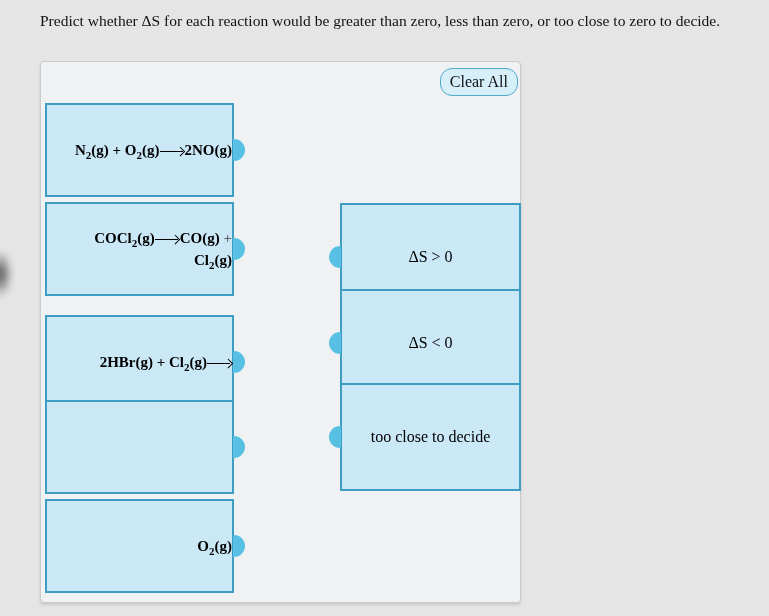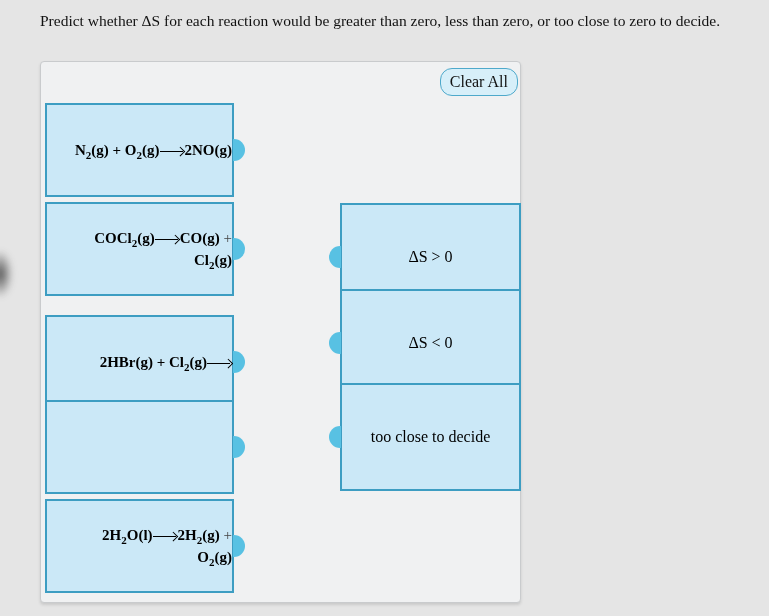--- a/index.html
+++ b/index.html
@@ -157,21 +157,20 @@
     <div class="card" style="top:225px;margin-top:28px;">
       <div>2HBr(g) + Cl<sub>2</sub>(g)<span class="arrow"></span></div>
       <span class="nub nub-right"></span>
     </div>
 
     <div class="card" style="top:338px;">
       <span class="nub nub-right"></span>
     </div>
 
     <div class="card" style="top:437px;">
-      <div>2H<sub>2</sub>O(l)<span class="arrow"></span>2H<sub>2</sub>(g) <span class="plus-end">+</span></div>
       <div>O<sub>2</sub>(g)</div>
       <span class="nub nub-right"></span>
     </div>
 
     <div class="answer" style="top:141px;">
       <span class="nub nub-left"></span>
       <span>ΔS &gt; 0</span>
     </div>
 
     <div class="answer" style="top:227px;">

